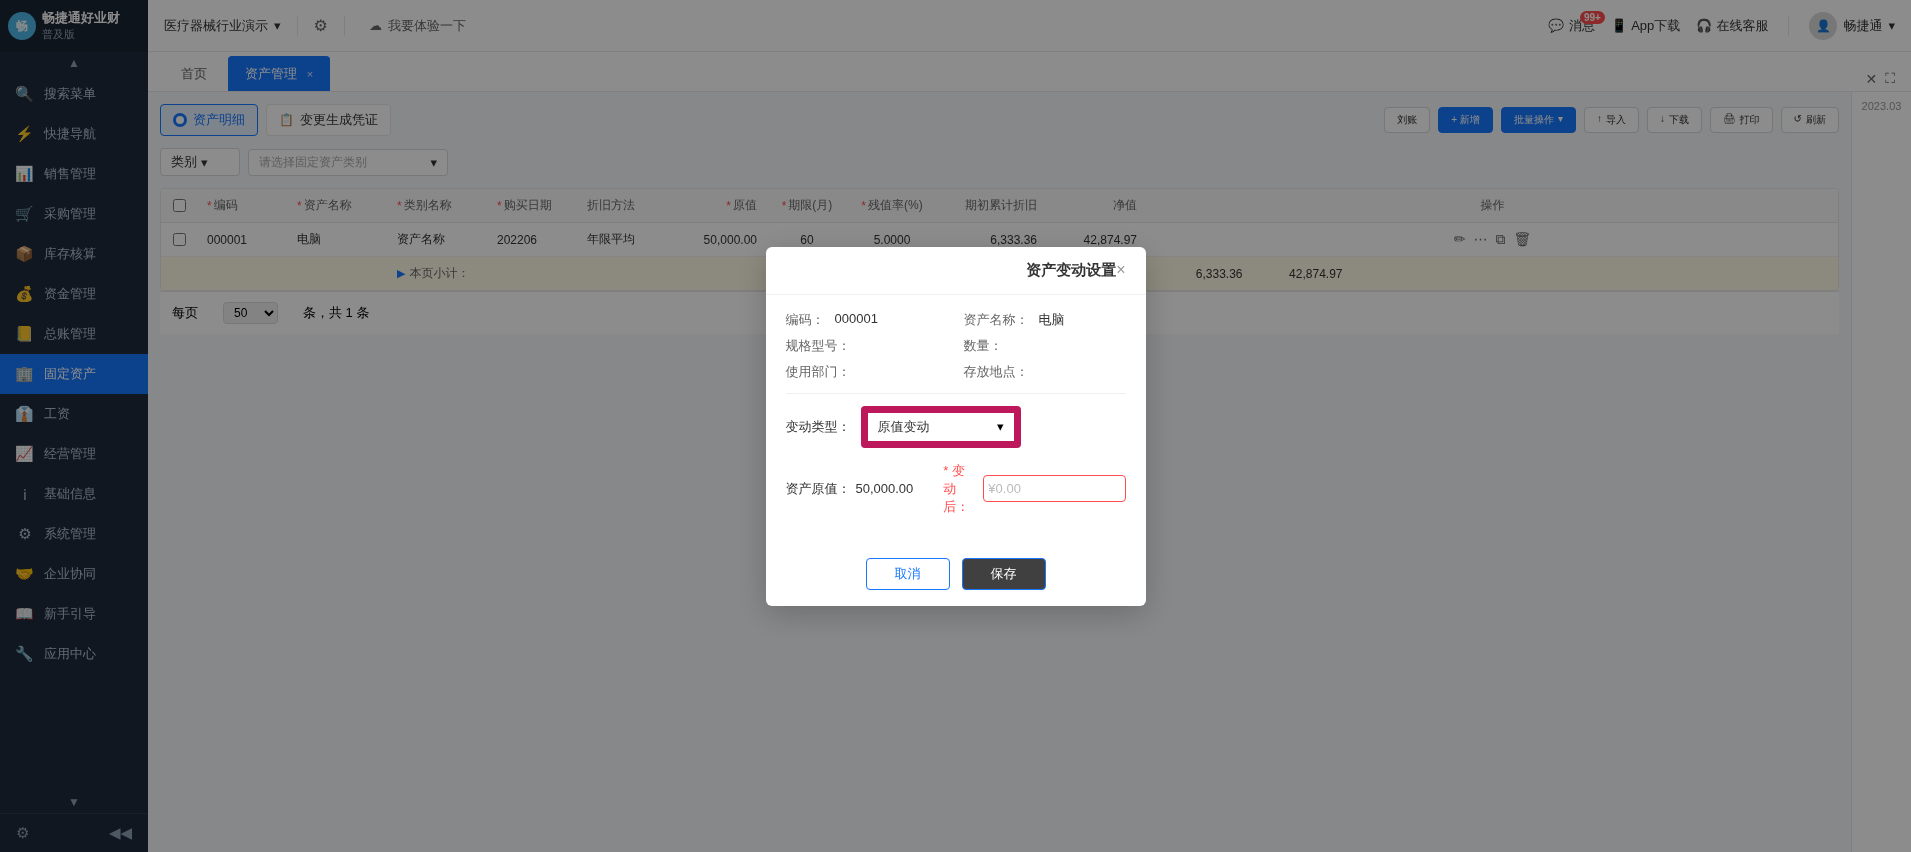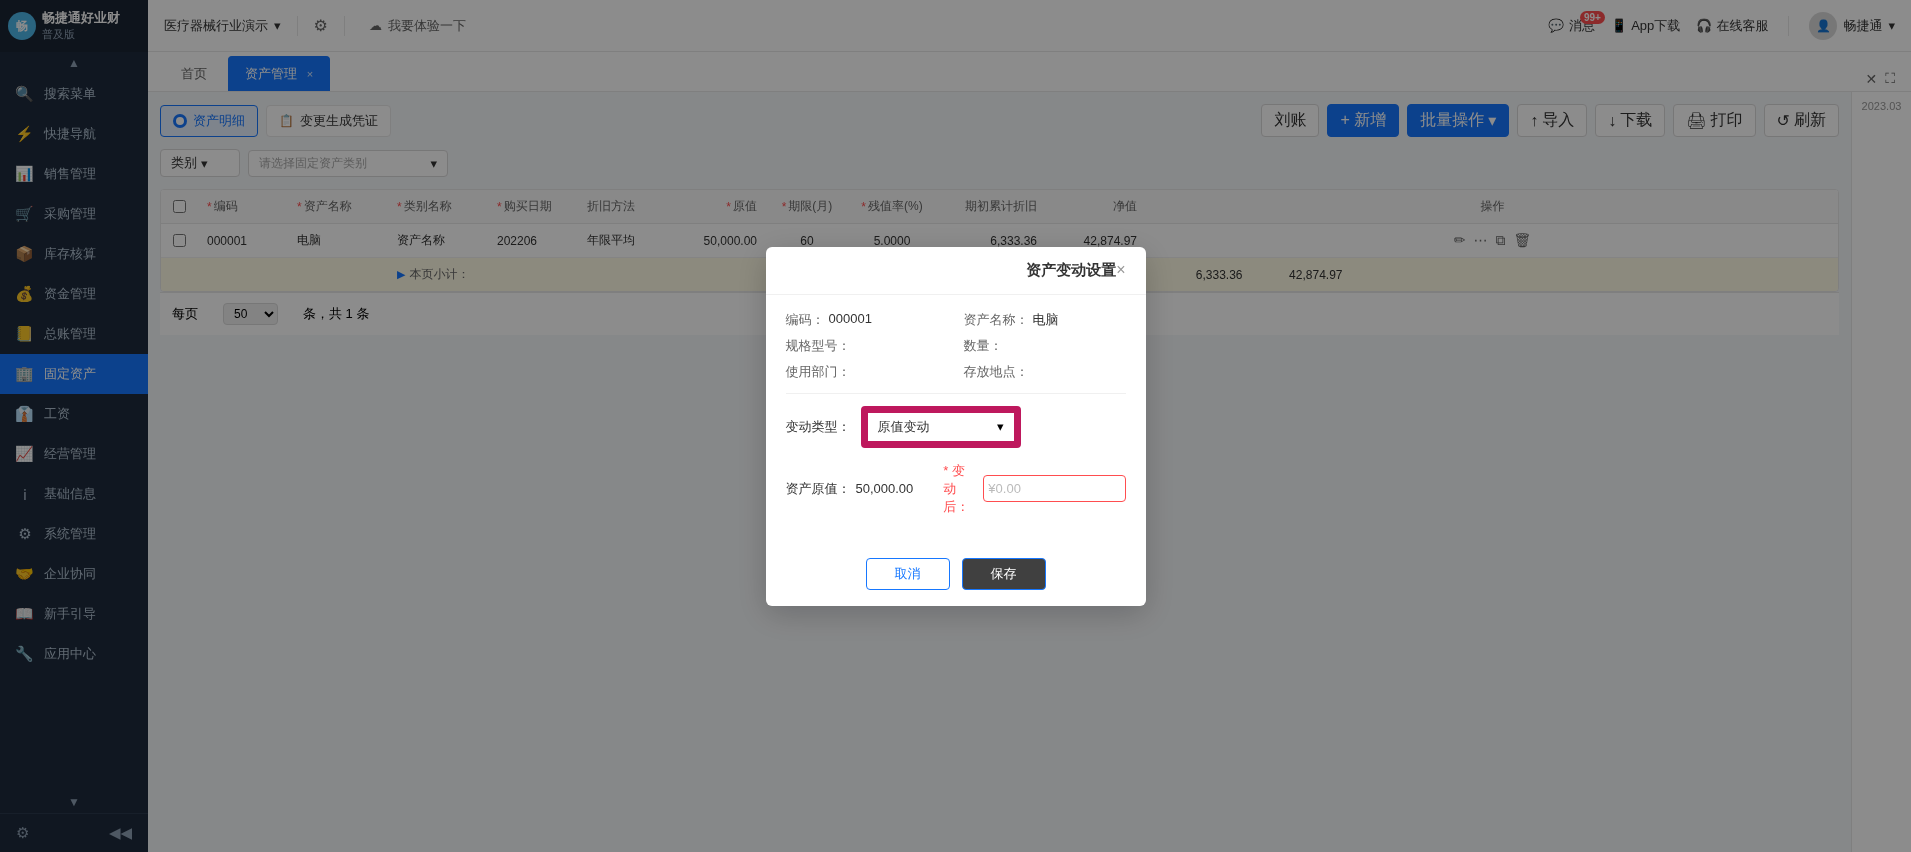--- a/index.html
+++ b/index.html
@@ -54,21 +54,21 @@
 
     
     .asset-page { padding: 12px; }
 
     
     .page-toolbar { display: flex; align-items: center; gap: 8px; margin-bottom: 12px; }
     .toolbar-tab { display: flex; align-items: center; gap: 6px; padding: 6px 12px; background: #fff; border: 1px solid #e8e8e8; border-radius: 4px; cursor: pointer; color: #333; font-size: 13px; }
     .toolbar-tab.active { background: #e6f0ff; border-color: #1677ff; color: #1677ff; }
     .toolbar-tab-icon { width: 14px; height: 14px; background: #1677ff; border-radius: 50%; display: flex; align-items: center; justify-content: center; }
     .toolbar-right { margin-left: auto; display: flex; align-items: center; gap: 8px; }
-    .btn { padding: 5px 12px; border: 1px solid #d9d9d9; border-radius: 4px; cursor: pointer; font-size: 16px; background: #fff; color: #333; display: flex; align-items: center; gap: 4px; white-space: nowrap; }
+    .btn { padding: 5px 12px; border: 1px solid #d9d9d9; border-radius: 4px; cursor: pointer; font-size: 10px; background: #fff; color: #333; display: flex; gap: 4px; white-space: nowrap; }
     .btn-primary { background: #1677ff; color: #fff; border-color: #1677ff; }
     .btn-batch { background: #1677ff; color: #fff; border-color: #1677ff; }
     .btn-default { background: #fff; color: #333; }
 
     
     .filter-bar { display: flex; align-items: center; gap: 8px; margin-bottom: 12px; }
     .filter-select { display: flex; align-items: center; gap: 4px; padding: 4px 10px; border: 1px solid #d9d9d9; border-radius: 4px; background: #fff; cursor: pointer; font-size: 13px; color: #333; min-width: 80px; }
     .filter-select-placeholder { color: #aaa; font-size: 12px; flex: 1; }
 
     
@@ -107,21 +107,21 @@
     .per-page-select { border: 1px solid #d9d9d9; border-radius: 4px; padding: 2px 6px; font-size: 12px; cursor: pointer; }
 
     
     .modal-overlay { position: fixed; top: 0; left: 0; width: 100%; height: 100%; background: rgba(0,0,0,0.45); z-index: 1000; display: flex; align-items: center; justify-content: center; }
     .modal { background: #fff; border-radius: 6px; width: 380px; box-shadow: 0 8px 32px rgba(0,0,0,0.2); }
     .modal-header { display: flex; align-items: center; justify-content: flex-end; padding: 14px 20px; border-bottom: 1px solid #f0f0f0; }
     .modal-title { font-size: 15px; font-weight: 600; color: #333; }
     .modal-close { cursor: pointer; color: #999; font-size: 16px; line-height: 1; }
     .modal-body { padding: 16px 20px; }
     .modal-info-grid { display: grid; grid-template-columns: 1fr 1fr; gap: 8px 16px; margin-bottom: 12px; }
-    .modal-info-item { font-size: 13px; color: #333; display: flex; gap: 4px; }
+    .modal-info-item { font-size: 13px; color: #333; display: flex; gap: 10px; }
     .modal-info-label { color: #666; white-space: nowrap; }
     .modal-divider { height: 1px; background: #f0f0f0; margin: 12px 0; }
     .modal-form-row { display: flex; align-items: center; gap: 10px; margin-bottom: 14px; }
     .modal-form-label { font-size: 13px; color: #333; white-space: nowrap; min-width: 60px; }
     .modal-select-wrap { display: flex; align-items: center; border: 7px solid #be185d; border-radius: 4px; padding: 5px 10px; background: #fff; cursor: pointer; min-width: 160px; gap: 8px; }
     .modal-select-val { font-size: 13px; color: #333; flex: 1; }
     .modal-input { border: 1px solid #d9d9d9; border-radius: 4px; padding: 5px 4px; font-size: 13px; color: #333; width: 100%; }
     .modal-input-required { border-color: #ff4d4f; }
     .modal-input::placeholder { color: #bbb; }
     .modal-footer { display: flex; align-items: center; justify-content: center; gap: 12px; padding: 12px 20px 16px; }

